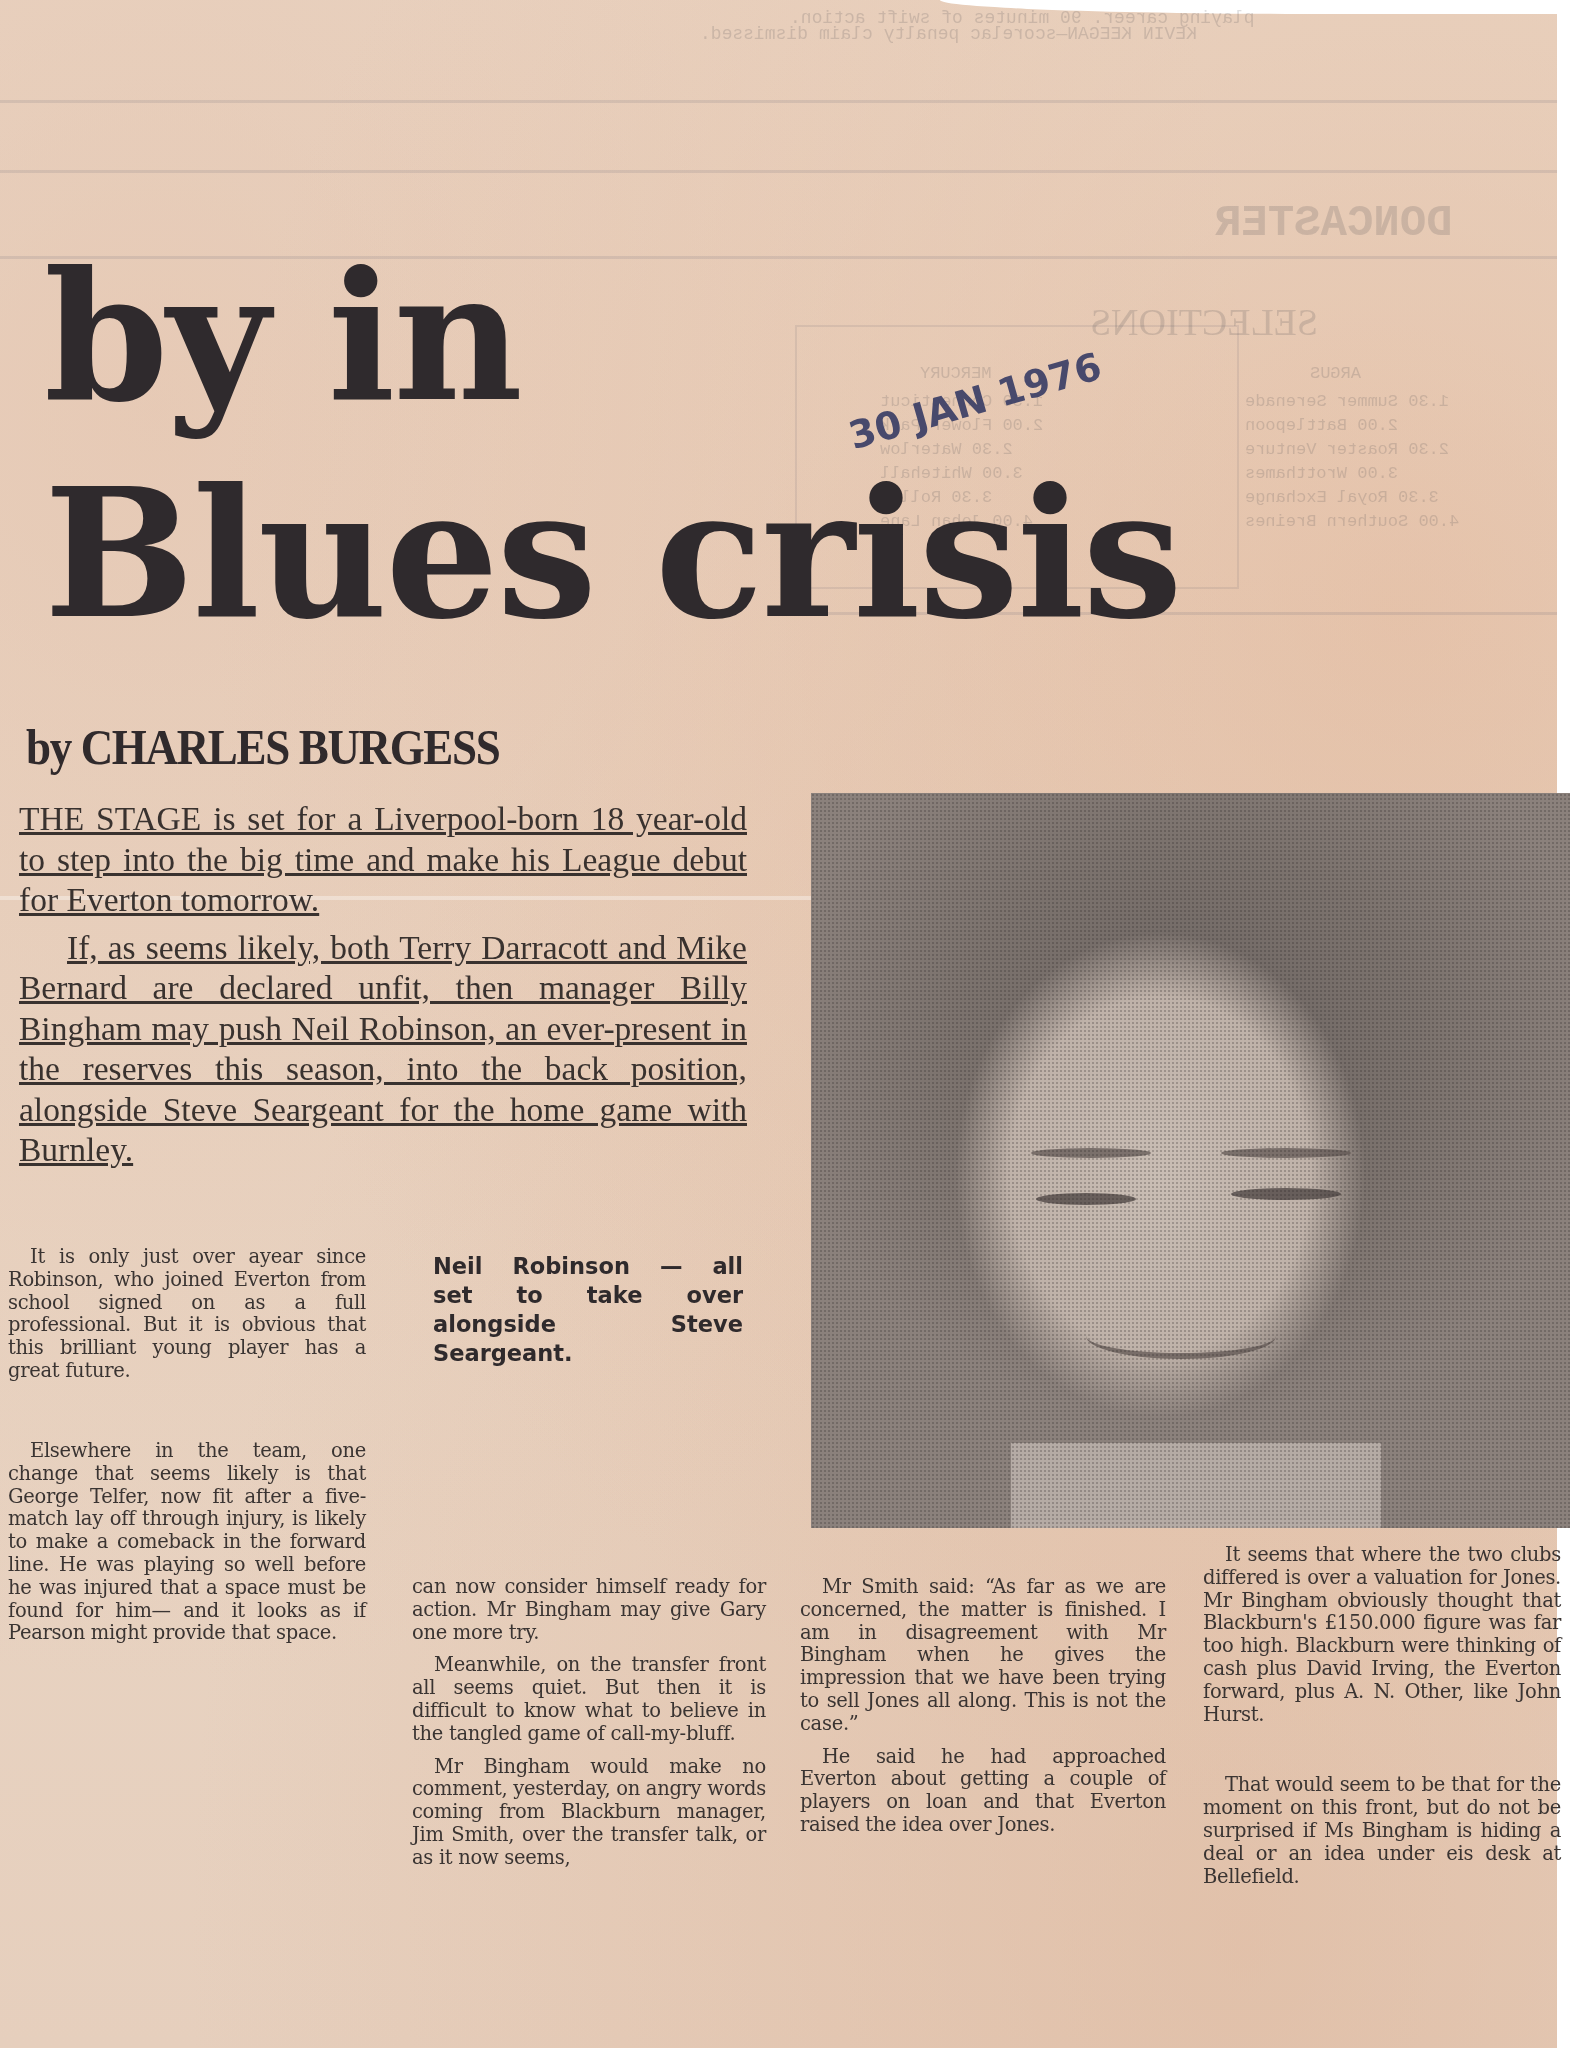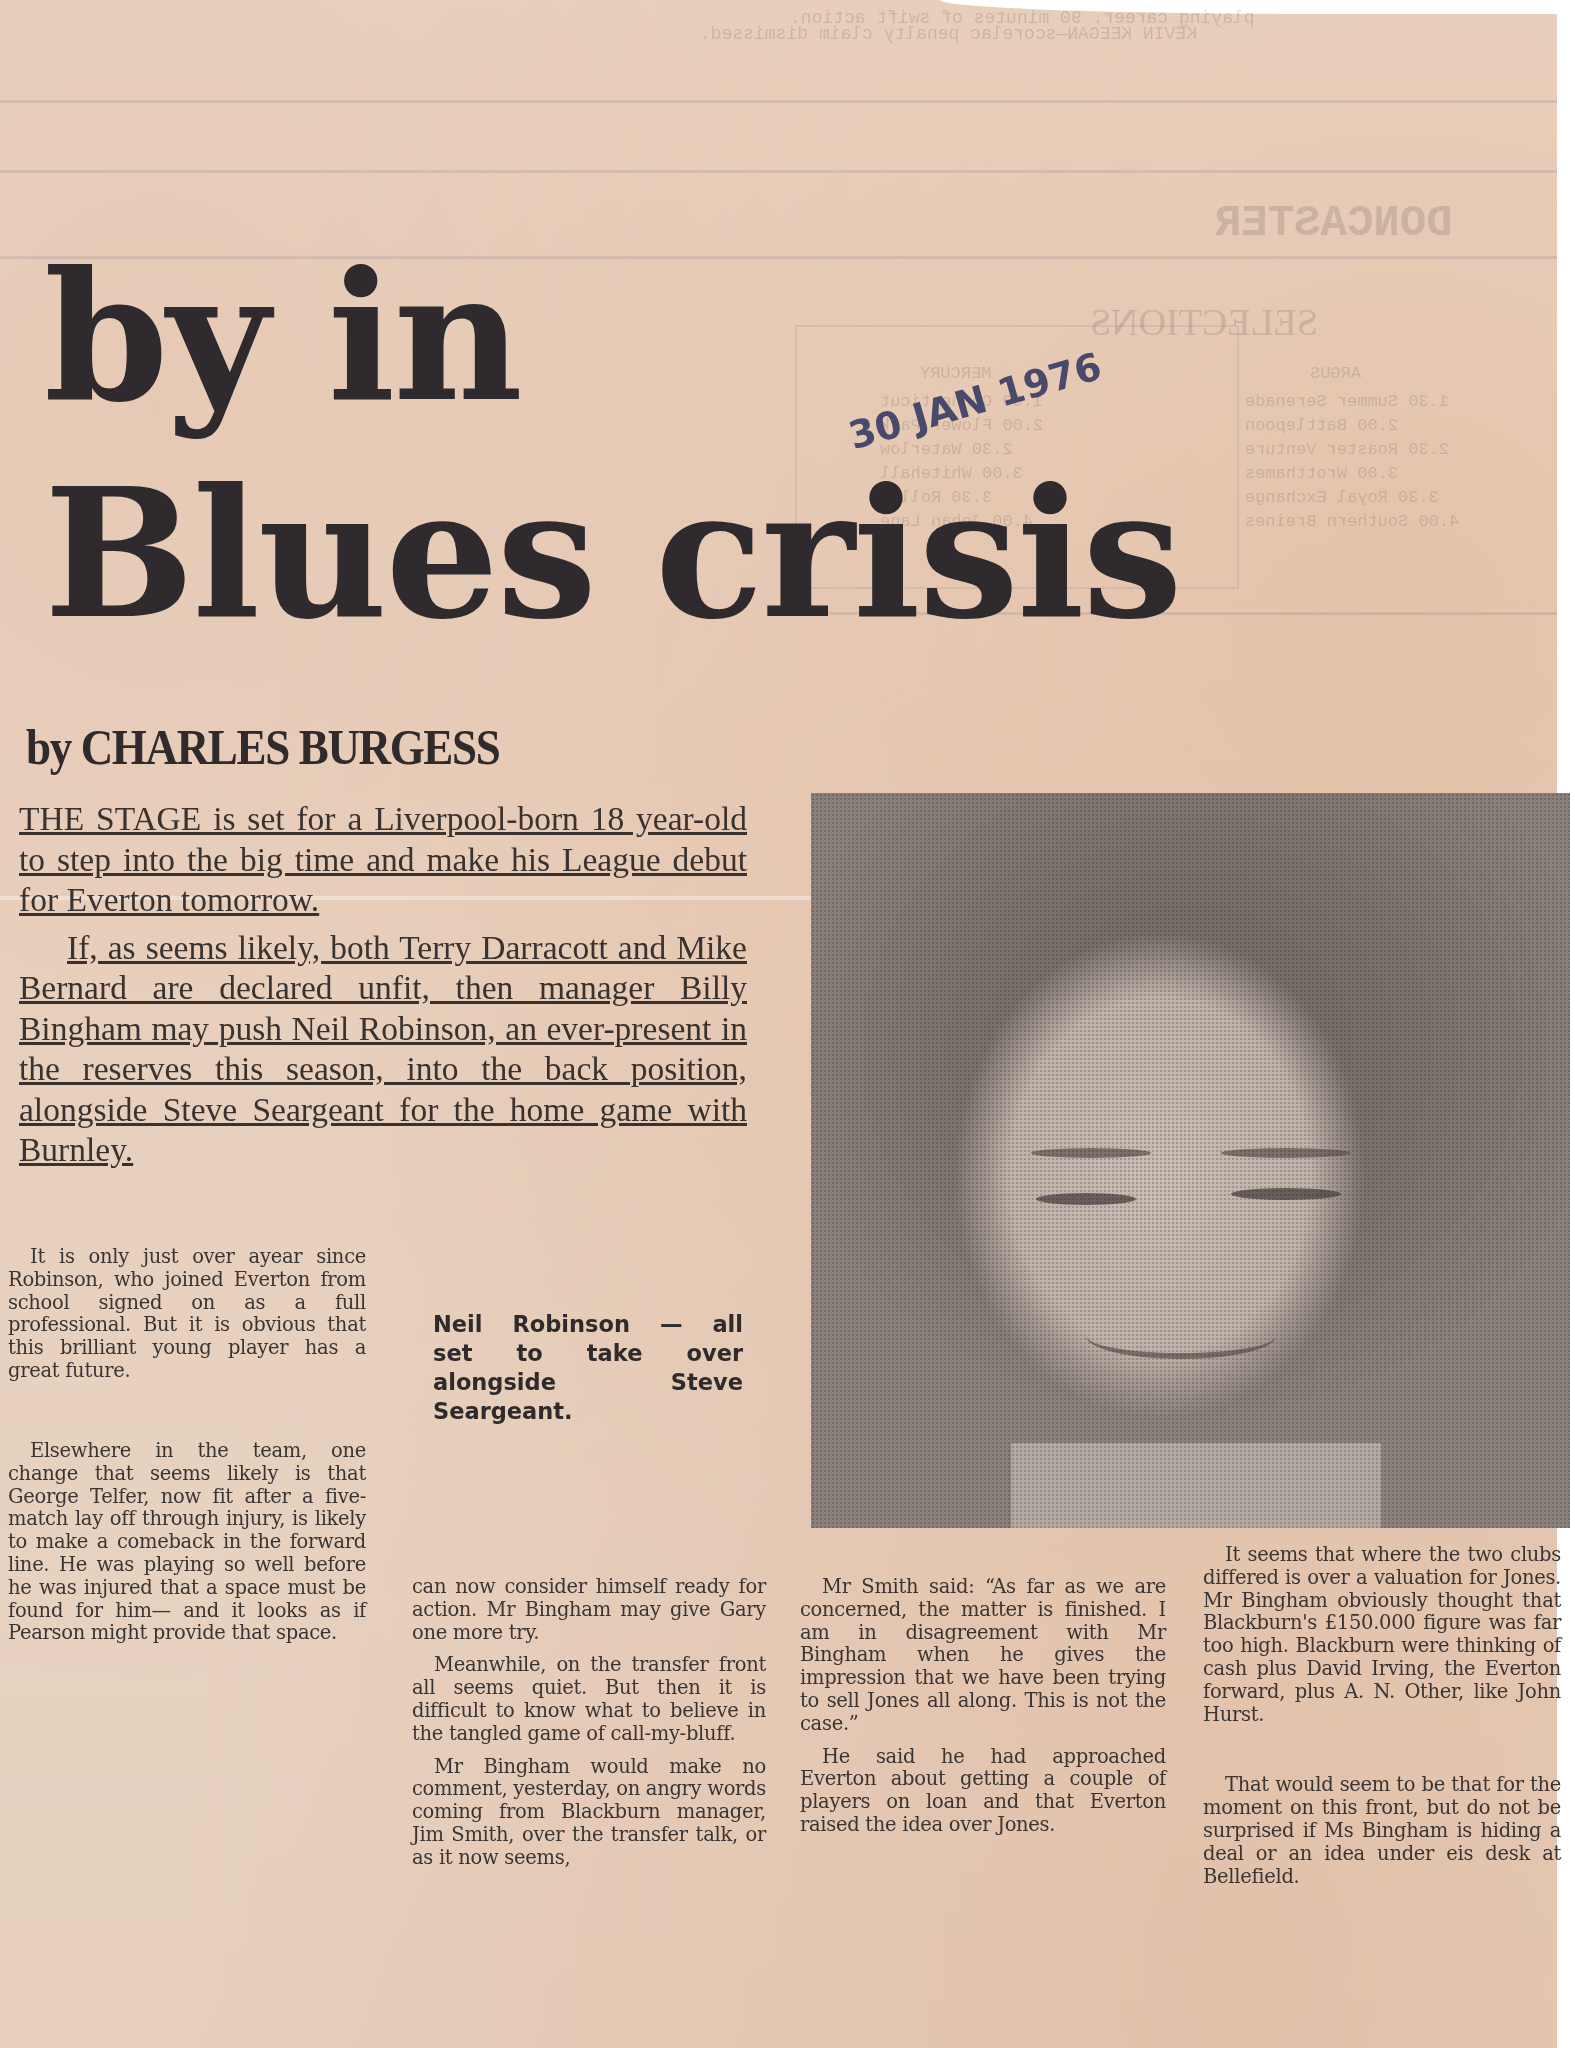--- a/index.html
+++ b/index.html
@@ -63,21 +63,21 @@
   .col p { margin: 0 0 10px 0; text-indent: 22px; }
   .col p.noindent { text-indent: 0; }
   .col p.tight { margin-bottom: 2px; margin-top: 48px; }
   .c1 { left: 8px; top: 1198px; width: 358px; }
   .c1b { left: 8px; top: 1392px; width: 358px; }
   .c2 { left: 412px; top: 1576px; width: 354px; }
   .c3 { left: 800px; top: 1576px; width: 366px; }
   .c4 { left: 1203px; top: 1496px; width: 358px; }
 
   .caption {
-    position: absolute; left: 433px; top: 1310px; width: 310px;
+    position: absolute; left: 433px; top: 1252px; width: 310px;
     font-family: "DejaVu Sans", sans-serif; font-weight: bold; font-size: 22.5px; line-height: 29px;
     color: #2f2a2c; text-align: justify; text-align-last: justify;
   }
   .caption span { display: block; }
   .caption span:last-child { text-align-last: left; }
 
   .photo {
     position: absolute; left: 811px; top: 793px; width: 759px; height: 735px;
     background:
       radial-gradient(ellipse 36% 44% at 46% 52%, #c9bdb4 0%, #bfb2a9 55%, rgba(191,178,169,0) 75%),

